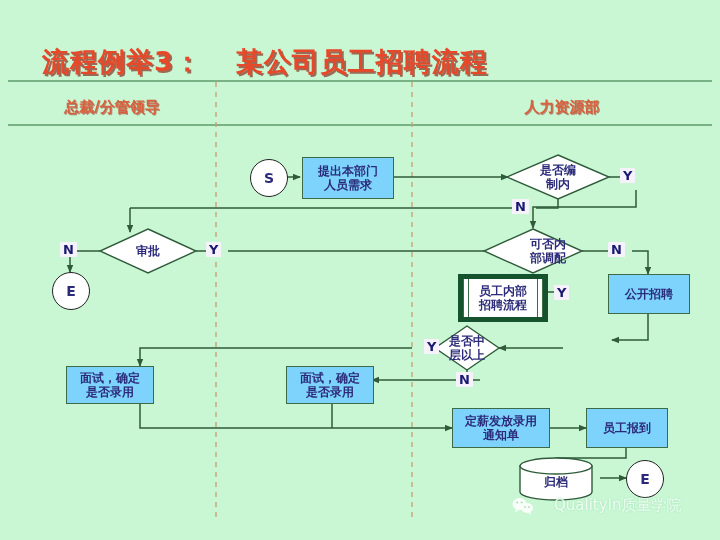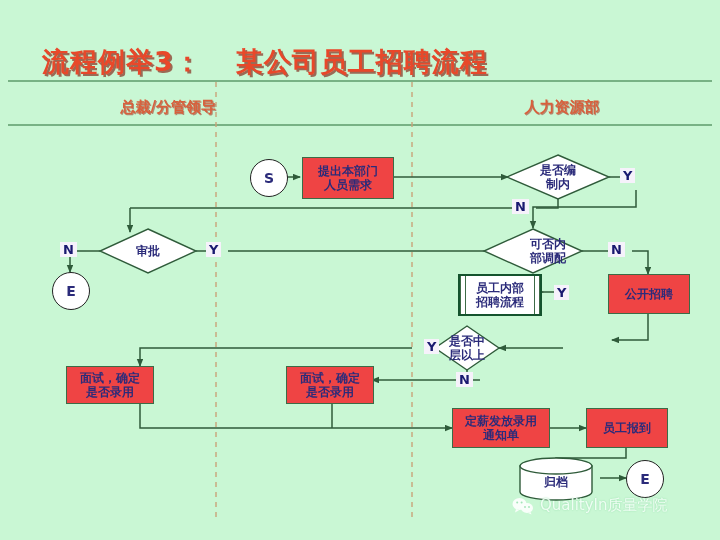--- a/index.html
+++ b/index.html
@@ -31,24 +31,24 @@
   .node{
     position:absolute;
     display:flex;align-items:center;justify-content:center;
     text-align:center;
     color:#2b2b7a;
     font-size:12px;line-height:14px;
     font-weight:bold;
     white-space:pre-line;
   }
   .proc{
-    background:#ef4444;border:1px solid #3c6b46;
+    background:#7dd3fc;border:1px solid #3c6b46;
   }
   .predef{
-    background:#ffffff;border:2px solid #14532d;
+    background:#ffffff;border:5px solid #14532d;
     box-shadow:inset 4px 0 0 -3px #3c6b46, inset -4px 0 0 -3px #3c6b46;
   }
   .predef::before,.predef::after{
     content:"";position:absolute;top:0;bottom:0;width:0;border-left:1px solid #3c6b46;
   }
   .predef::before{left:5px;}
   .predef::after{right:5px;}
 
   .term{
     background:#ffffff;border:1px solid #222;border-radius:50%;
@@ -73,21 +73,21 @@
 
   .yn{
     position:absolute;
     background:#f6f2fb;
     color:#191970;font-weight:bold;font-size:13px;
     padding:0 3px;line-height:15px;
   }
 
   .watermark{
     position:absolute;left:512px;top:496px;
-    display:flex;align-items:center;gap:6px;
+    display:flex;align-items:center;gap:20px;
     color:#ffffff;font-size:15px;white-space:nowrap;
     opacity:.92;
   }
   .watermark .wm-txt{color:#f2fff6;text-shadow:0 0 2px #8fd8a6;}
 </style>
 </head>
 <body>
 
 <div id="stage">
 
@@ -161,21 +161,21 @@
     <g stroke="#2f5b3a" stroke-width="1.4" fill="#ffffff">
       <path d="M520,466 L520,492 A36,8 0 0 0 592,492 L592,466 Z"></path>
       <ellipse cx="556" cy="466" rx="36" ry="8"></ellipse>
     </g>
   </svg>
 
   <div class="title">
     <span>流程例举3：</span><span class="sub">某公司员工招聘流程</span>
   </div>
 
-  <div class="lane-label" style="left:8px;width:208px;text-align:right;">总裁/分管领导</div>
+  <div class="lane-label" style="left:8px;width:208px;">总裁/分管领导</div>
   <div class="lane-label" style="left:412px;width:300px;">人力资源部</div>
 
   <div class="node term" style="left:250px;top:159px;width:36px;height:36px;">S</div>
 
   <div class="node proc" style="left:302px;top:157px;width:90px;height:40px;">提出本部门
 人员需求</div>
 
   <div class="diamond-wrap" style="left:507px;top:155px;width:102px;height:44px;">
     <div class="dlabel">是否编
 制内</div>

